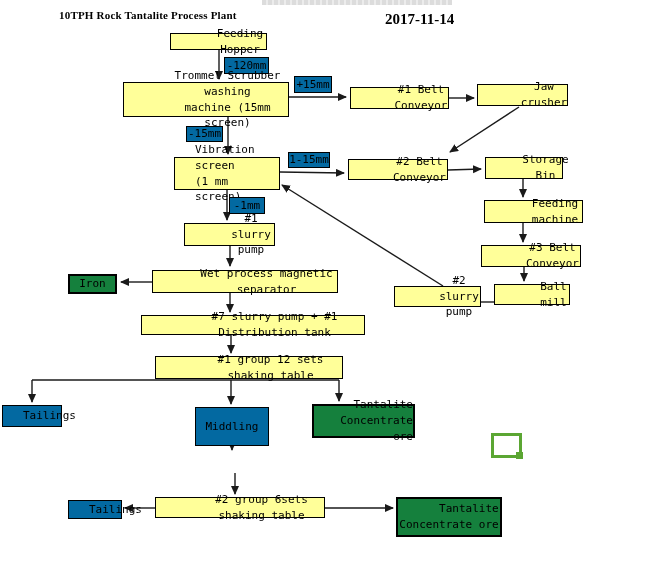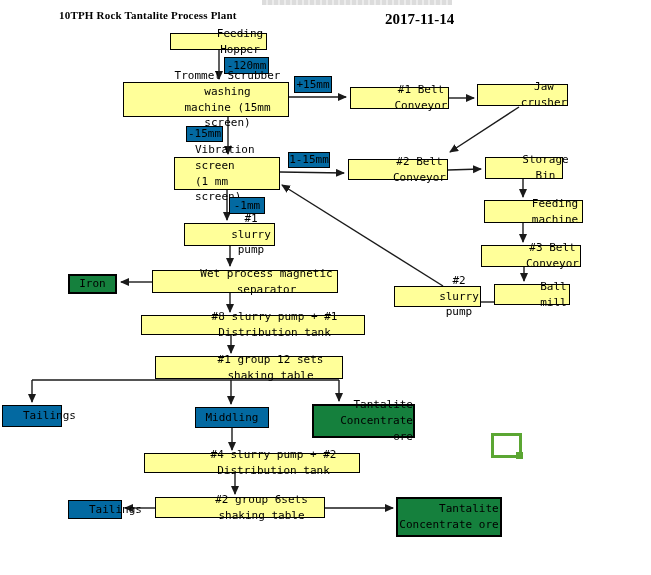--- a/index.html
+++ b/index.html
@@ -81,27 +81,26 @@
   <div class="node yellow" style="left:348px;top:159px;width:100px;height:21px">#2 Belt Conveyor</div>
   <div class="node yellow" style="left:485px;top:157px;width:78px;height:22px">Storage Bin</div>
   <div class="node yellow" style="left:484px;top:200px;width:99px;height:23px">Feeding machine</div>
   <div class="node yellow" style="left:481px;top:245px;width:100px;height:22px">#3 Belt Conveyor</div>
   <div class="node yellow" style="left:494px;top:284px;width:76px;height:21px">Ball mill</div>
   <div class="node yellow" style="left:394px;top:286px;width:87px;height:21px">#2 slurry pump</div>
   <div class="node white" style="left:229px;top:197px;width:36px;height:17px">-1mm</div>
   <div class="node yellow" style="left:184px;top:223px;width:91px;height:23px">#1 slurry pump</div>
   <div class="node yellow" style="left:152px;top:270px;width:186px;height:23px">Wet process magnetic separator</div>
   <div class="node blue" style="left:68px;top:274px;width:49px;height:20px">Iron</div>
-  <div class="node yellow" style="left:141px;top:315px;width:224px;height:20px">#8 slurry pump + #1 Distribution tank</div>
+  <div class="node yellow" style="left:141px;top:315px;width:224px;height:20px">#7 slurry pump + #1 Distribution tank</div>
   <div class="node yellow" style="left:155px;top:356px;width:188px;height:23px">#1 group 12 sets shaking table</div>
   <div class="node white alignleft" style="left:2px;top:405px;width:60px;height:22px">Tailings</div>
-  <div class="node white" style="left:195px;top:407px;width:74px;height:21px">Middling</div>
+  <div class="node white" style="left:195px;top:407px;width:74px;height:39px">Middling</div>
   <div class="node blue" style="left:312px;top:404px;width:103px;height:34px">Tantalite
 Concentrate ore</div>
-  <div class="node yellow" style="left:144px;top:453px;width:216px;height:20px">#4 slurry pump + #2 Distribution tank</div>
   <div class="node white alignleft" style="left:68px;top:500px;width:54px;height:19px">Tailings</div>
   <div class="node yellow" style="left:155px;top:497px;width:170px;height:21px">#2 group 6sets shaking table</div>
   <div class="node blue" style="left:396px;top:497px;width:106px;height:40px">Tantalite
 Concentrate ore</div>
 
   <div id="greenbox">
     <div class="handle"></div>
   </div>
 
 </div>

